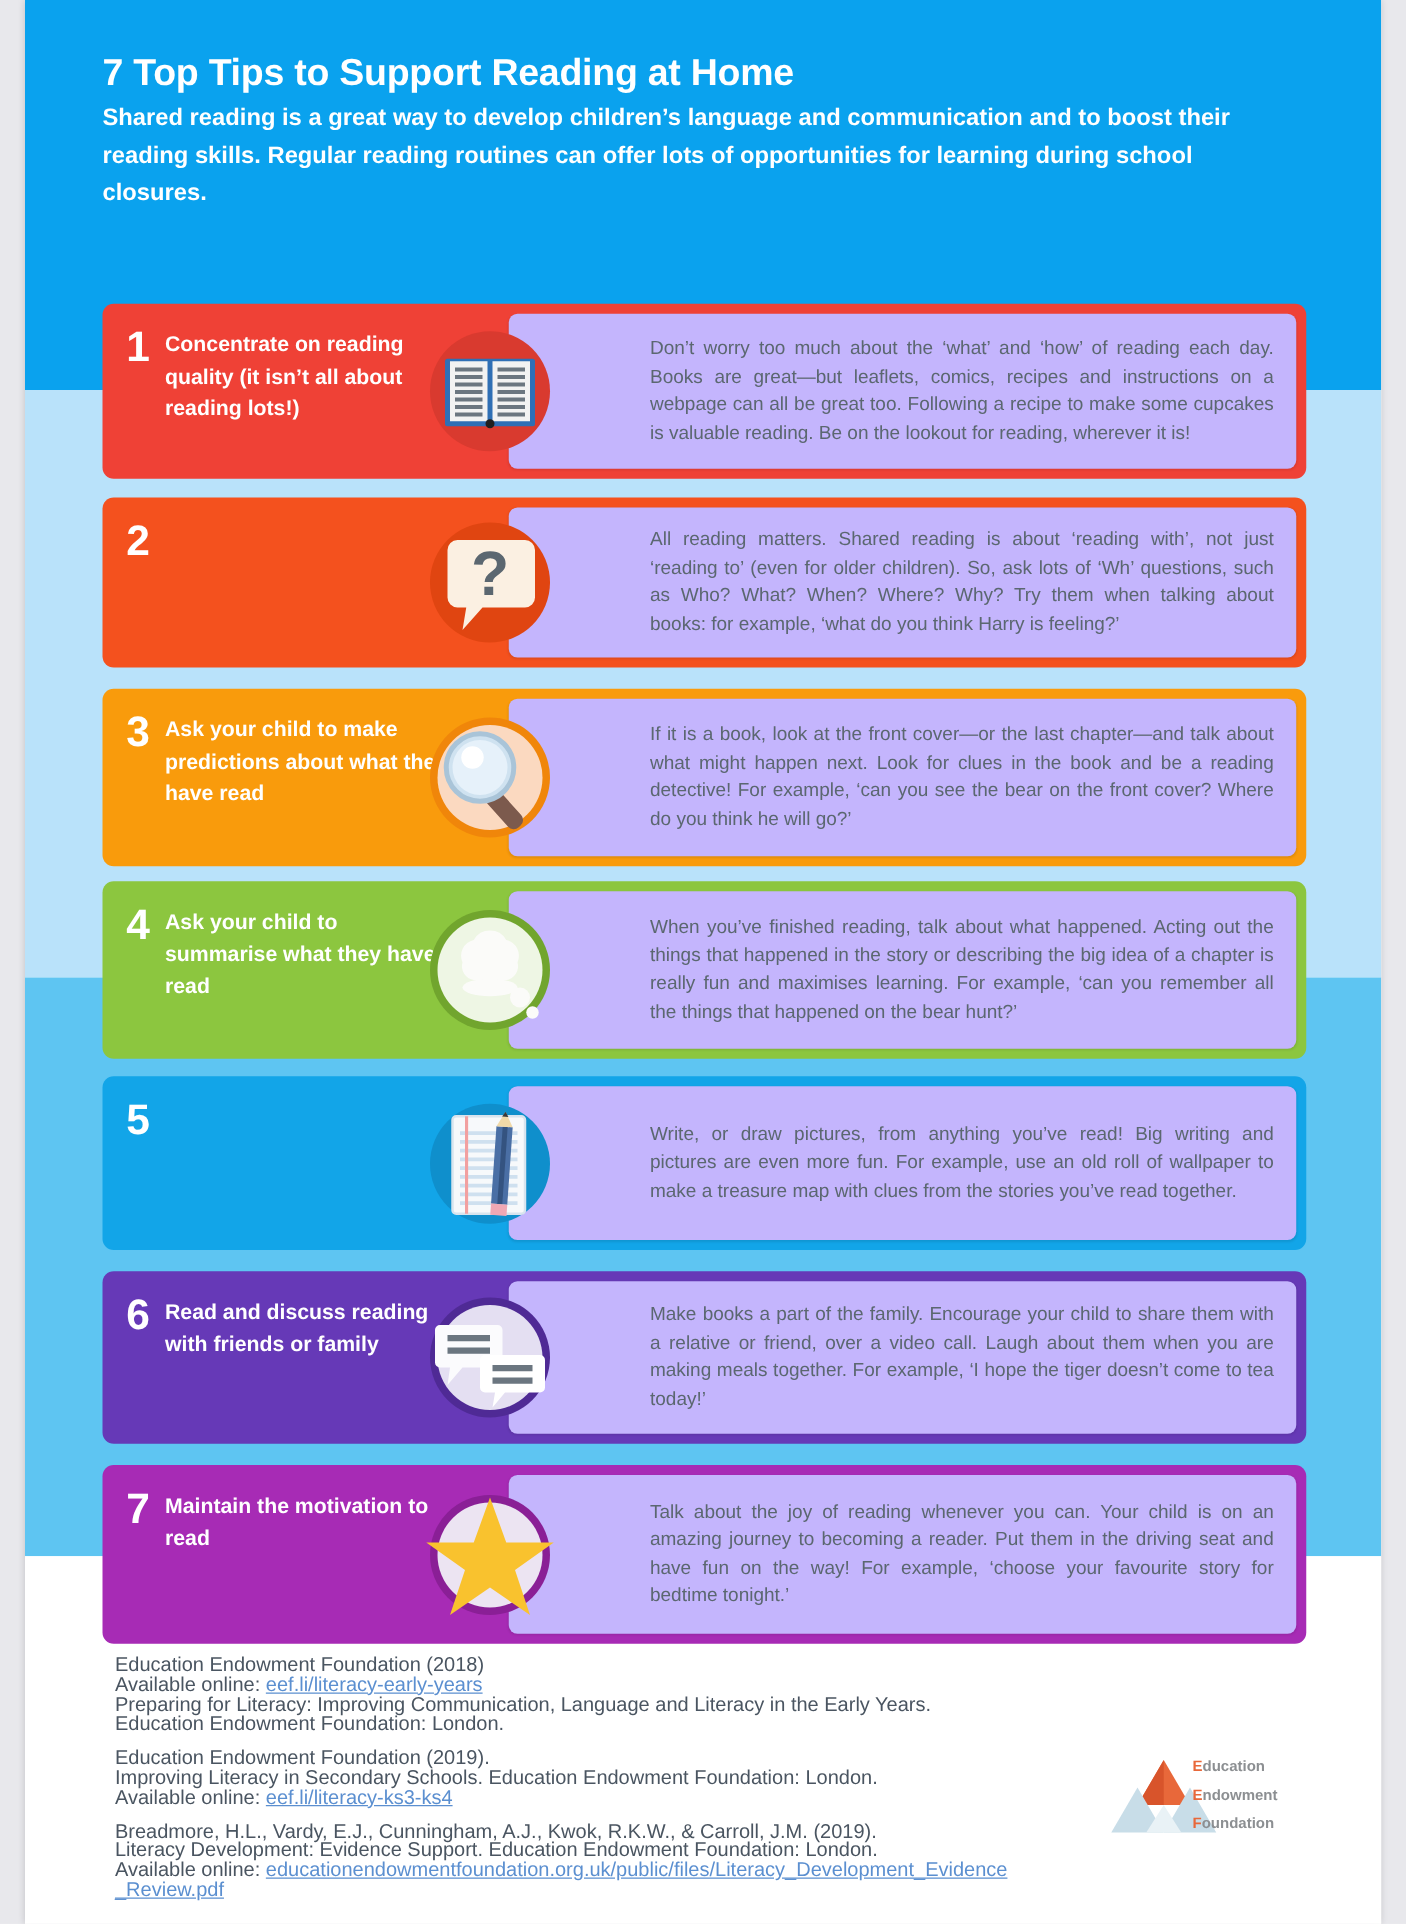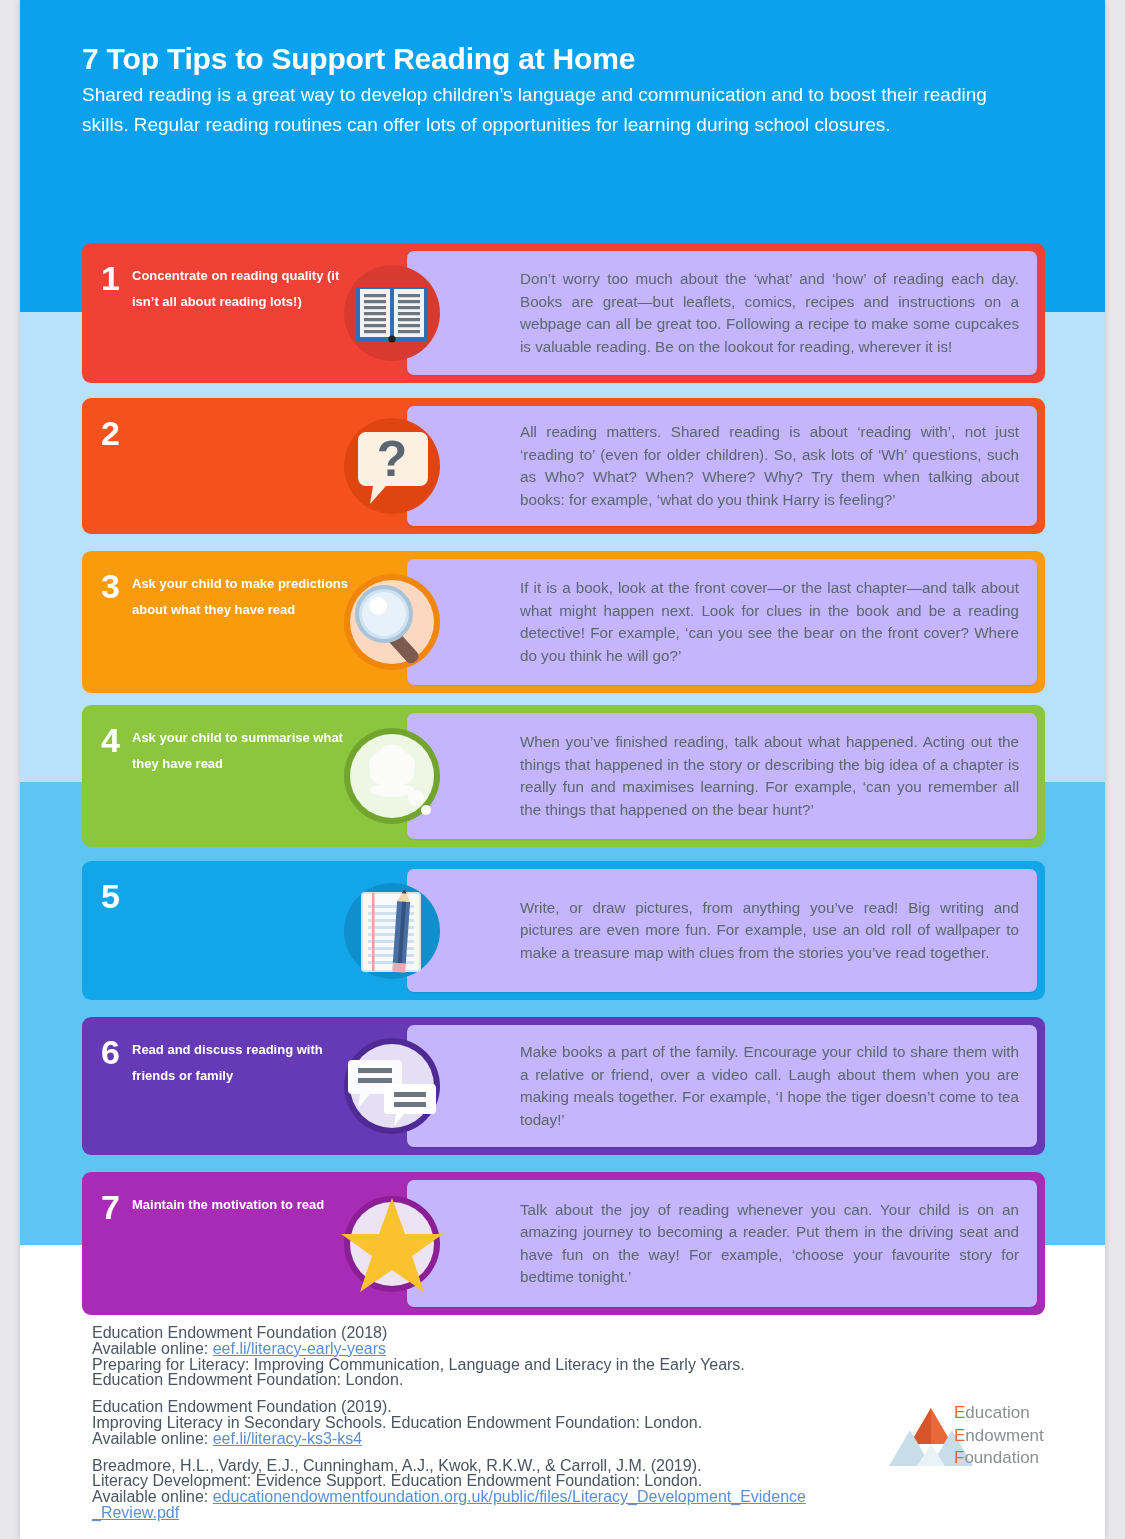--- a/index.html
+++ b/index.html
@@ -25,39 +25,39 @@
   #band-mid      { top: 782px;  height: 463px; background: #5ec5f2; }
   #band-white    { top: 1245px; height: 294px; background: #ffffff; }
 
   
   #header-text { position: absolute; left: 62px; top: 40px; width: 960px; z-index: 4; }
   #page-title {
     color: #ffffff; font-size: 30px; font-weight: bold;
     letter-spacing: -0.2px; line-height: 38px; margin-bottom: 2px;
   }
   #page-subtitle {
-    color: #ffffff; font-size: 19px; font-weight: normal;
+    color: #ffffff; font-size: 19px; font-weight: bold;
     line-height: 30px; letter-spacing: 0px; max-width: 945px;
   }
 
   
   .card {
     position: absolute; left: 62px; width: 963px;
     border-radius: 9px; z-index: 5;
   }
   .card-inner { position: relative; width: 100%; height: 100%; }
 
   .card-num {
     position: absolute; left: 19px; top: 18px;
     color: #ffffff; font-size: 34px; font-weight: bold; line-height: 34px;
     width: 30px; text-align: left;
   }
   .card-heading {
     position: absolute; left: 50px; top: 20px; width: 230px;
-    color: #ffffff; font-size: 13px; font-weight: bold; line-height: 25.5px;
+    color: #ffffff; font-size: 17px; font-weight: bold; line-height: 25.5px;
   }
 
   
   .card-body {
     position: absolute; right: 8px; top: 8px; bottom: 8px;
     left: 325px; background: #c4b5fd; border-radius: 7px;
     box-shadow: 0 1px 2px rgba(0,0,0,0.10);
   }
   .card-body p {
     position: absolute; left: 113px; right: 18px; top: 50%;
@@ -80,21 +80,21 @@
   .ref-line { color: #4a5561; font-size: 16px; line-height: 15.8px; }
   .ref-link {
     color: #5b8fd0; text-decoration: underline; font-style: normal;
     word-break: break-all;
   }
 
   
   #eef-logo { position: absolute; left: 868px; top: 1398px; width: 190px; height: 80px; z-index: 6; }
   #eef-mark { position: absolute; left: 0; top: 6px; width: 86px; height: 66px; }
   #eef-words { position: absolute; left: 66px; top: 4px; }
-  .eef-word { font-size: 17px; line-height: 22.5px; color: #8c8f92; white-space: nowrap; }
+  .eef-word { font-size: 12px; line-height: 22.5px; color: #8c8f92; white-space: nowrap; font-weight: bold; }
   .eef-word .cap { color: #e8683a; }
 </style>
 </head>
 <body>
 
 <div id="page">
 
   <div class="band" id="band-header"></div>
   <div class="band" id="band-light"></div>
   <div class="band" id="band-mid"></div>

